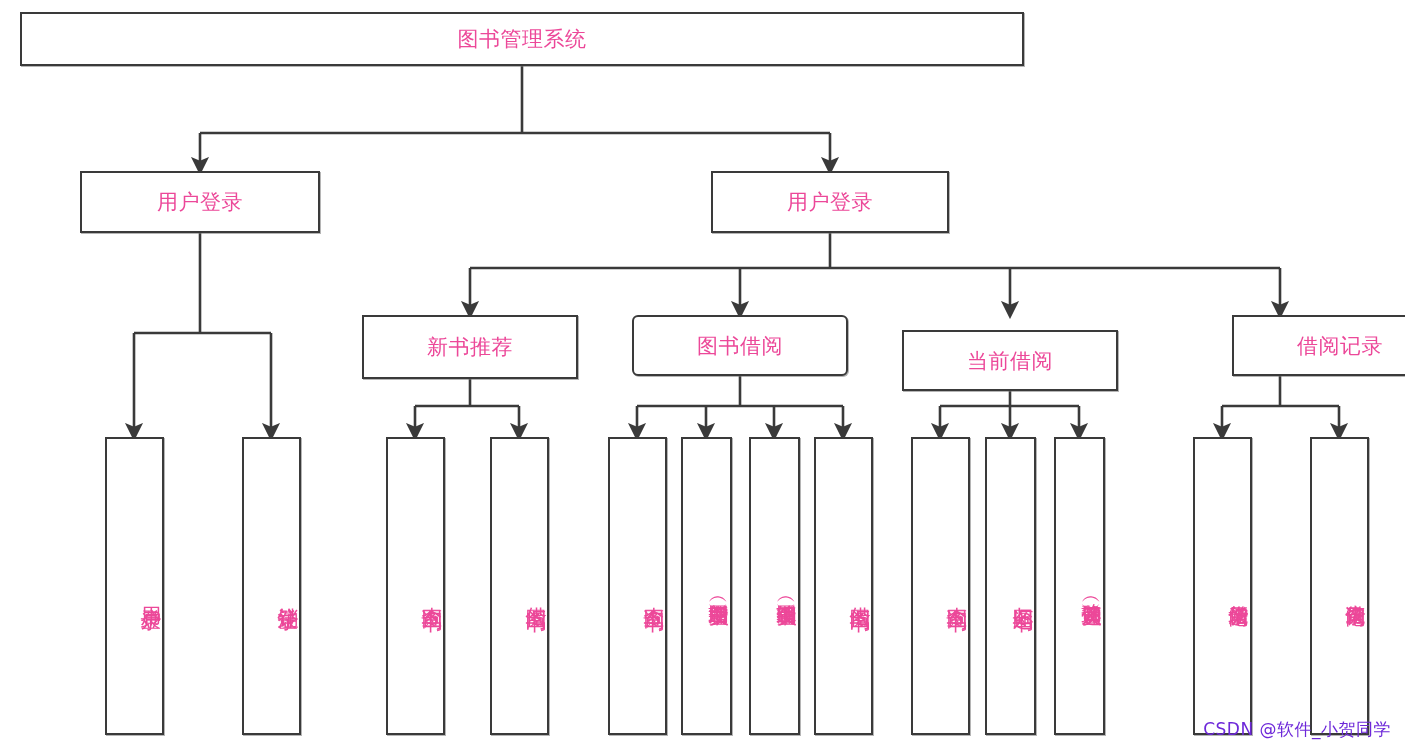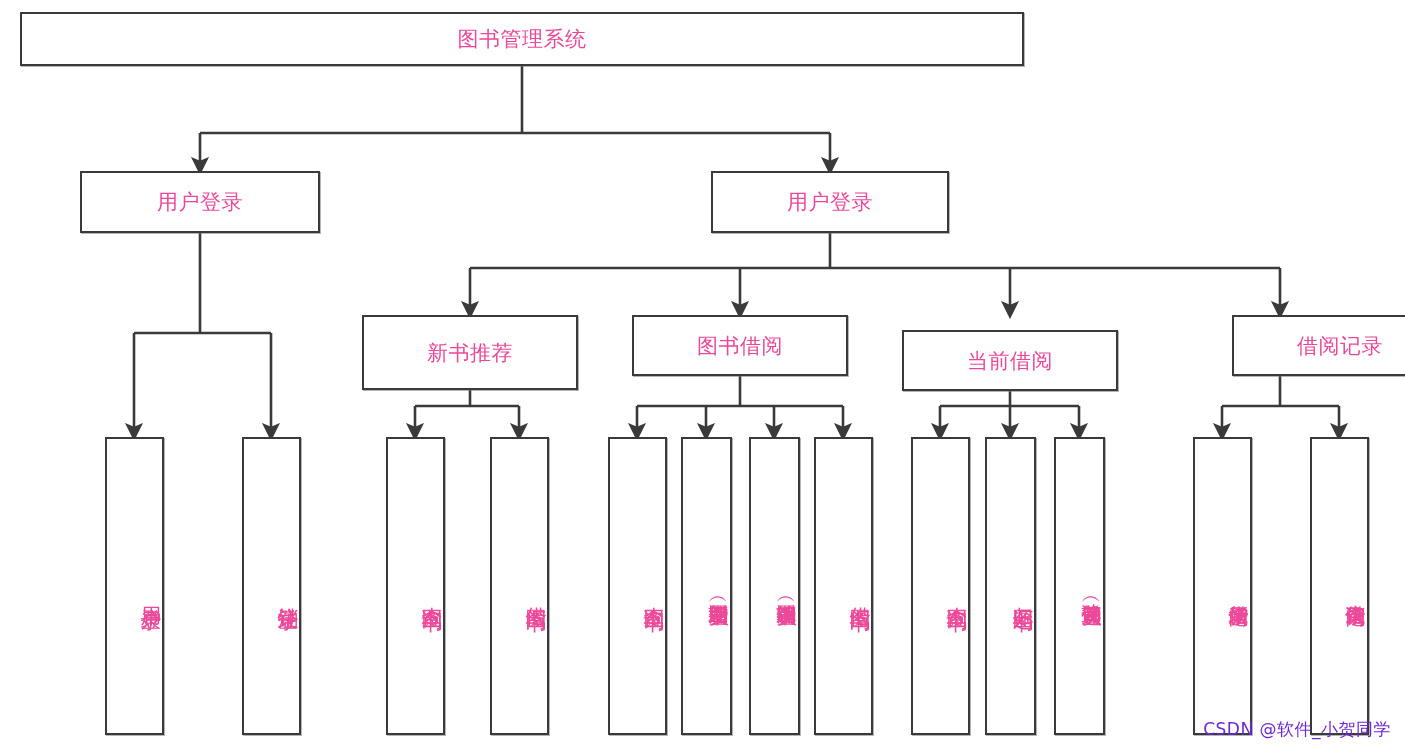--- a/index.html
+++ b/index.html
@@ -119,22 +119,22 @@
       <path d="M 1222 406 L 1222 432" marker-end="url(#arrow)"></path>
       <path d="M 1339 406 L 1339 432" marker-end="url(#arrow)"></path>
     </g>
   </svg>
 
   <div class="node node-h" style="left:20px; top:12px; width:1004px; height:54px;">图书管理系统</div>
 
   <div class="node node-h" style="left:80px; top:171px; width:240px; height:62px;">用户登录</div>
   <div class="node node-h" style="left:711px; top:171px; width:238px; height:62px;">用户登录</div>
 
-  <div class="node node-h" style="left:362px; top:315px; width:216px; height:75px;">新书推荐</div>
-  <div class="node node-h" style="left:632px; top:315px; width:216px; height:61px;">图书借阅</div>
+  <div class="node node-h" style="left:362px; top:315px; width:216px; height:64px;">新书推荐</div>
+  <div class="node node-h" style="left:632px; top:315px; width:216px; height:61px;border-radius:6px;">图书借阅</div>
   <div class="node node-h" style="left:902px; top:330px; width:216px; height:61px;">当前借阅</div>
   <div class="node node-h" style="left:1232px; top:315px; width:216px; height:61px;">借阅记录</div>
 
   <div class="node node-v" style="left:105px; top:437px; width:59px; height:298px;">用户登录</div>
   <div class="node node-v" style="left:242px; top:437px; width:59px; height:298px;">注销登录</div>
 
   <div class="node node-v" style="left:386px; top:437px; width:59px; height:298px;">查询图书</div>
   <div class="node node-v" style="left:490px; top:437px; width:59px; height:298px;">借阅图书</div>
 
   <div class="node node-v" style="left:608px; top:437px; width:59px; height:298px;">查询图书</div>

